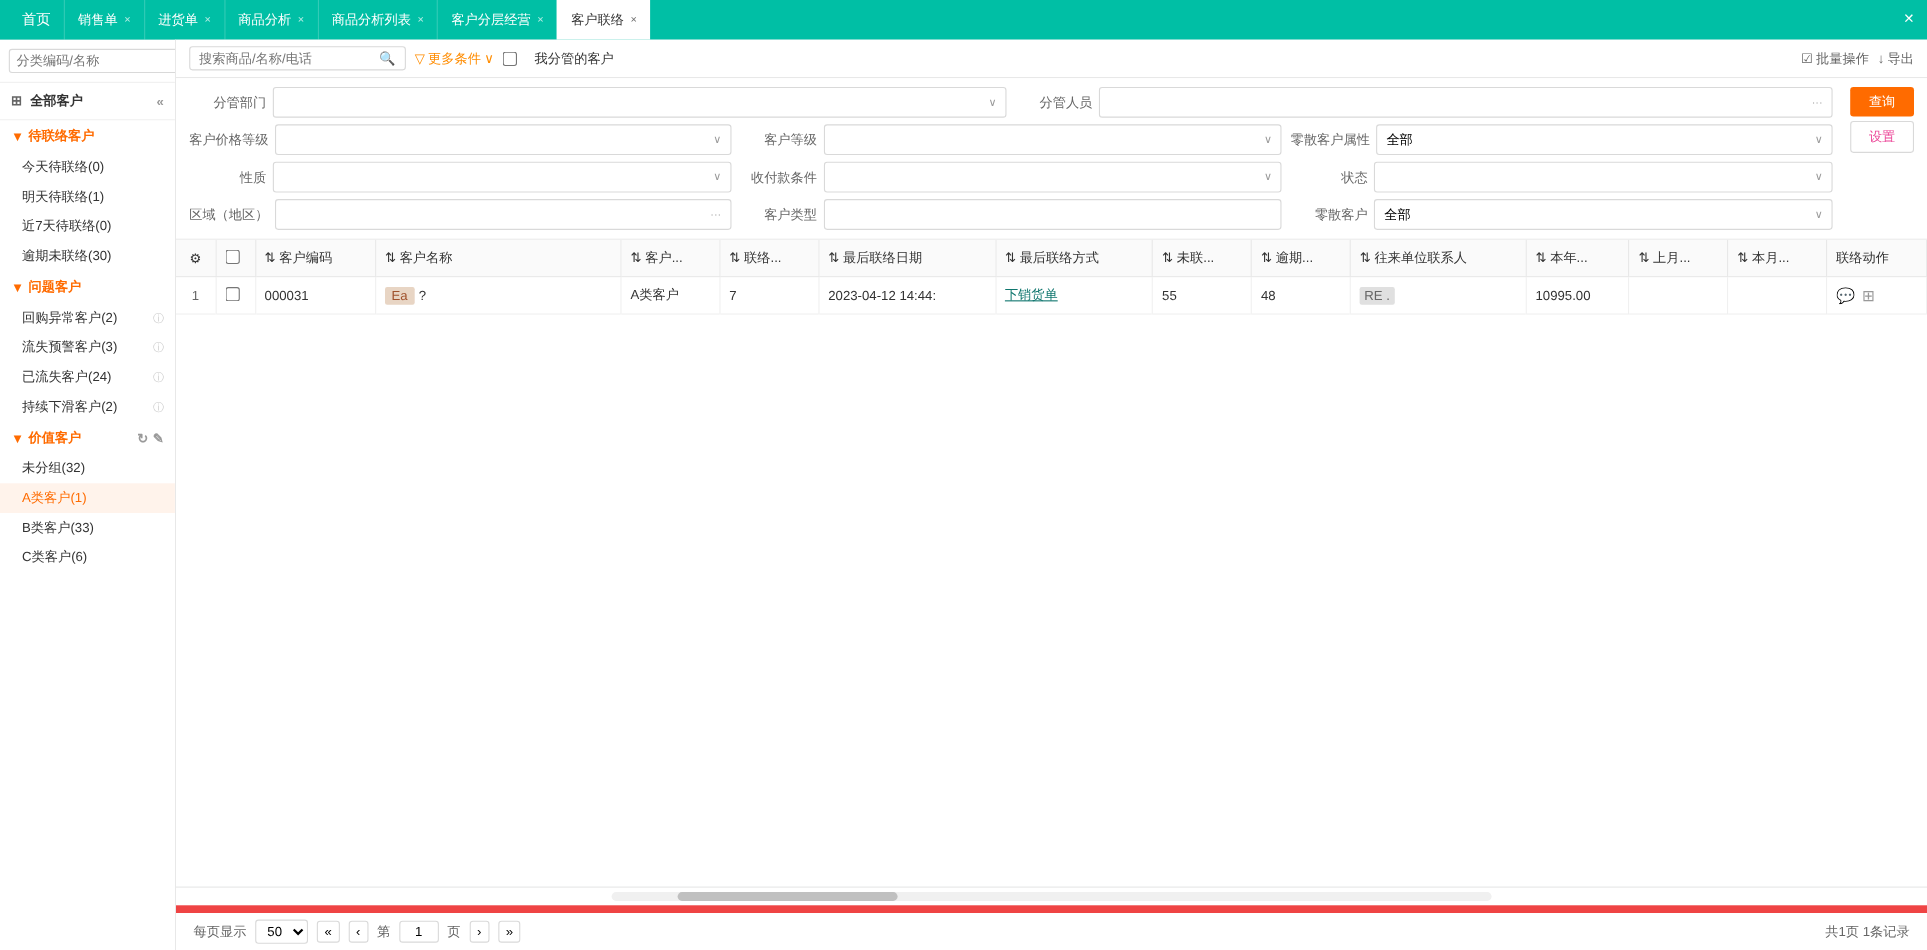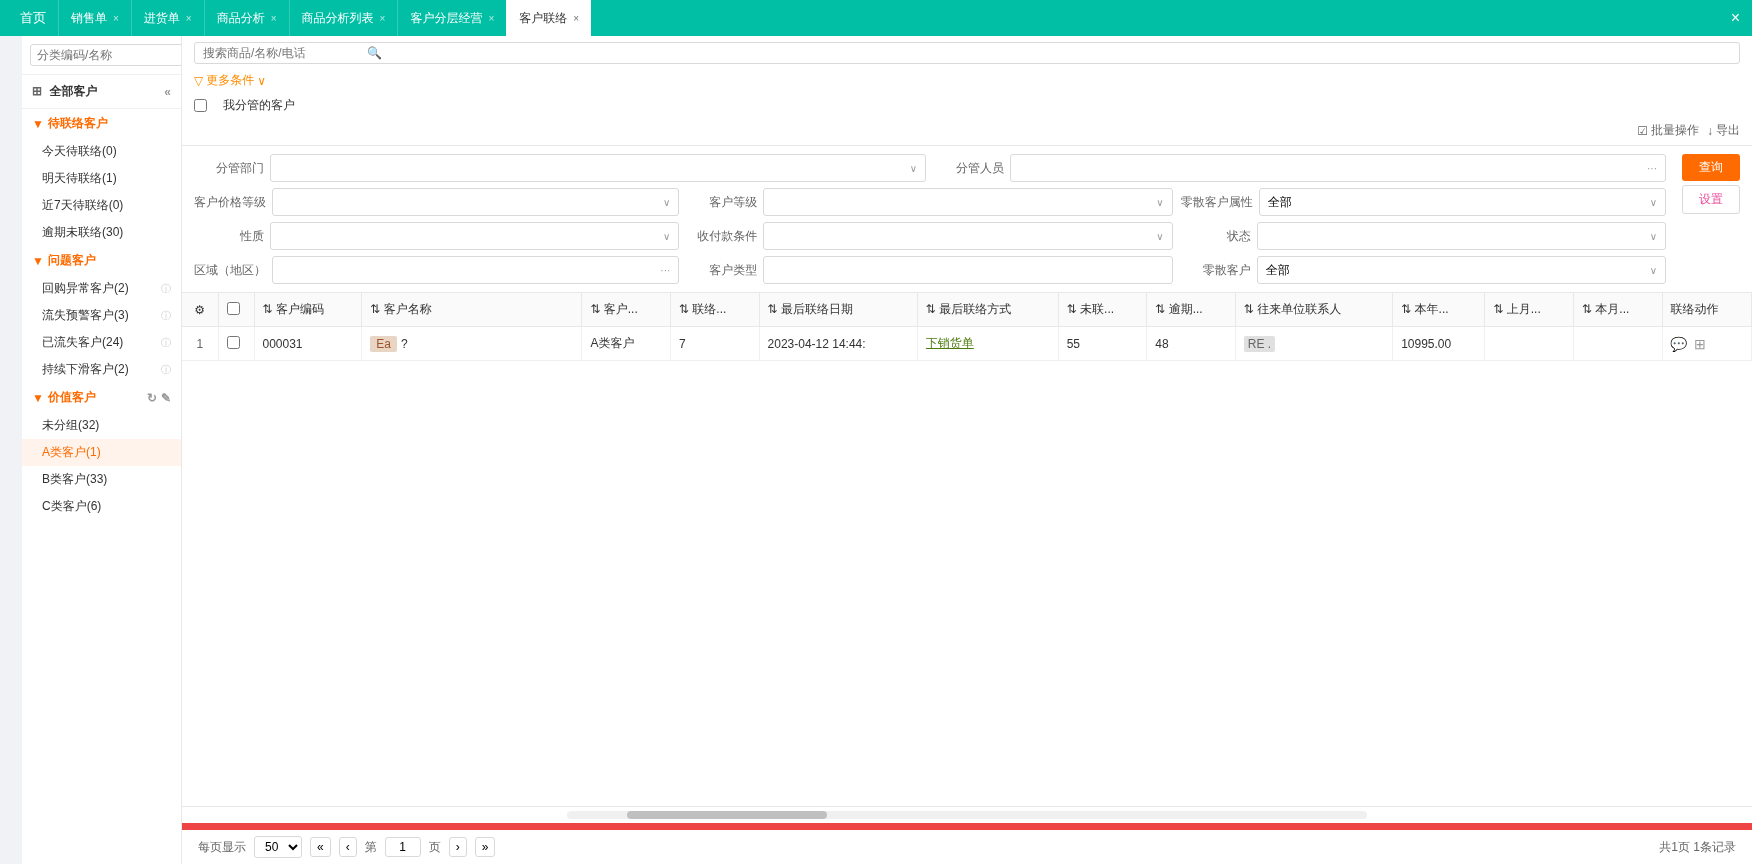--- a/index.html
+++ b/index.html
@@ -13,21 +13,21 @@
     .nav-home { padding: 0 12px; cursor: pointer; font-size: 13px; color: white; }
     .nav-tab {
       display: flex; align-items: center; padding: 0 12px; height: 36px; cursor: pointer;
       color: white; font-size: 12px; border-left: 1px solid rgba(255,255,255,0.2);
     }
     .nav-tab.active { background: white; color: #333; }
     .nav-tab .close-btn { margin-left: 6px; font-size: 10px; opacity: 0.7; }
     .nav-close-all { margin-left: auto; color: white; font-size: 16px; cursor: pointer; padding: 4px; }
 
     
-    .main-layout { display: flex; height: calc(864px - 36px); padding-left: 22px; }
+    .main-layout { display: flex; height: calc(864px - 36px); }
 
     
     .sidebar {
       width: 160px; background: white; border-right: 1px solid #e8e8e8;
       flex-shrink: 0; overflow-y: auto; display: flex; flex-direction: column;
     }
     .sidebar-search {
       padding: 8px; border-bottom: 1px solid #f0f0f0;
       display: flex; align-items: center; gap: 4px;
     }
@@ -53,21 +53,21 @@
     }
     .sidebar-item.active { background: #fff3eb; color: #ff6b00; }
     .sidebar-item .help-icon { color: #ccc; font-size: 10px; }
 
     
     .content-area { flex: 1; display: flex; flex-direction: column; overflow: hidden; }
 
     
     .filter-toolbar {
       background: white; padding: 6px 12px; border-bottom: 1px solid #e8e8e8;
-      display: flex; gap: 8px; flex-wrap: wrap; flex-direction: column;
+      display: flex; align-items: center; gap: 8px; flex-wrap: wrap;
     }
     .filter-search {
       display: flex; align-items: center; border: 1px solid #d9d9d9; border-radius: 3px;
       padding: 3px 8px; gap: 4px; background: white;
     }
     .filter-search input { border: none; outline: none; font-size: 12px; width: 160px; }
     .filter-search .search-icon { color: #1890ff; cursor: pointer; }
     .more-conditions {
       display: flex; align-items: center; gap: 3px; color: #ff8c00; cursor: pointer;
     }
@@ -115,21 +115,21 @@
     thead tr { background: #fafafa; }
     thead th {
       padding: 8px 8px; border-bottom: 1px solid #e8e8e8; border-right: 1px solid #e8e8e8;
       text-align: left; white-space: nowrap; color: #333; font-weight: normal;
       font-size: 12px; cursor: pointer; position: relative;
     }
     thead th:first-child { width: 40px; text-align: center; }
     tbody tr { border-bottom: 1px solid #f0f0f0; }
     tbody td { padding: 8px 8px; border-right: 1px solid #f0f0f0; font-size: 12px; color: #333; }
     tbody td:first-child { text-align: center; color: #666; }
-    .link-text { color: #4d7c0f; cursor: pointer; text-decoration: underline; }
+    .link-text { color: #0f766e; cursor: pointer; text-decoration: underline; }
     .action-icons { display: flex; gap: 6px; align-items: center; }
     .action-icon { color: #999; cursor: pointer; font-size: 14px; }
 
     
     .scroll-bar-container {
       background: white; border-top: 1px solid #e8e8e8; padding: 4px 0;
       display: flex; justify-content: center;
     }
     .scroll-bar-track {
       width: 800px; height: 8px; background: #f0f0f0; border-radius: 4px; position: relative;

